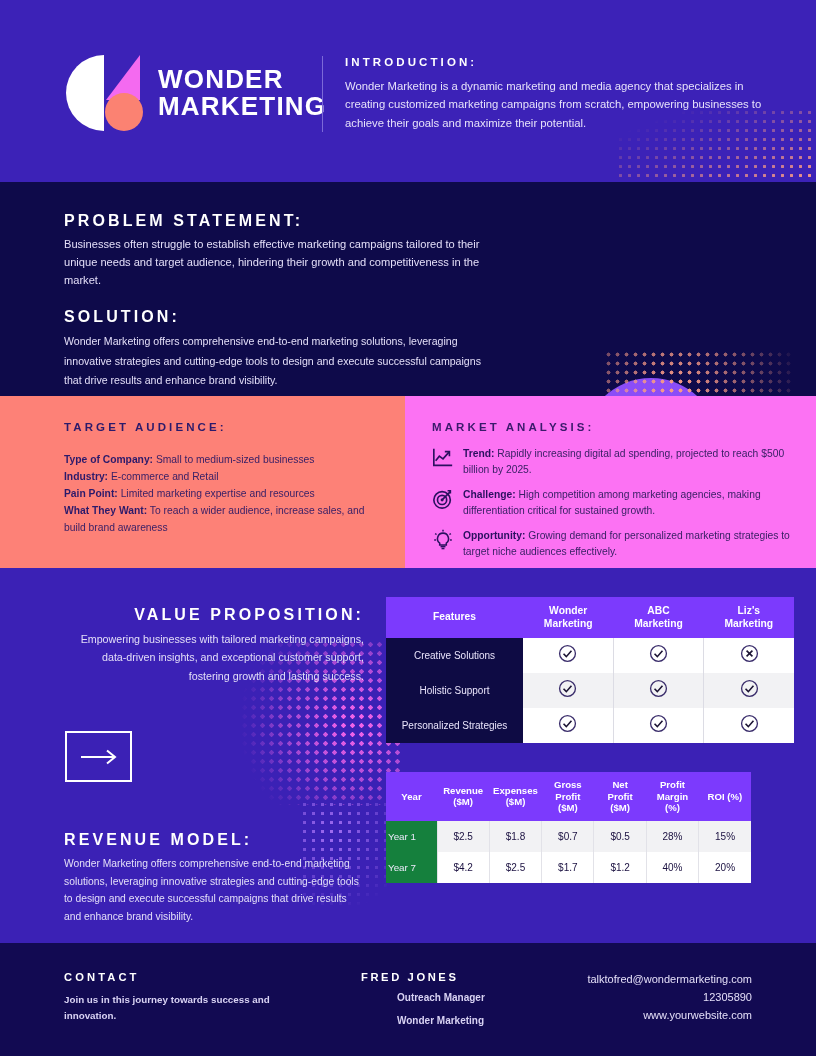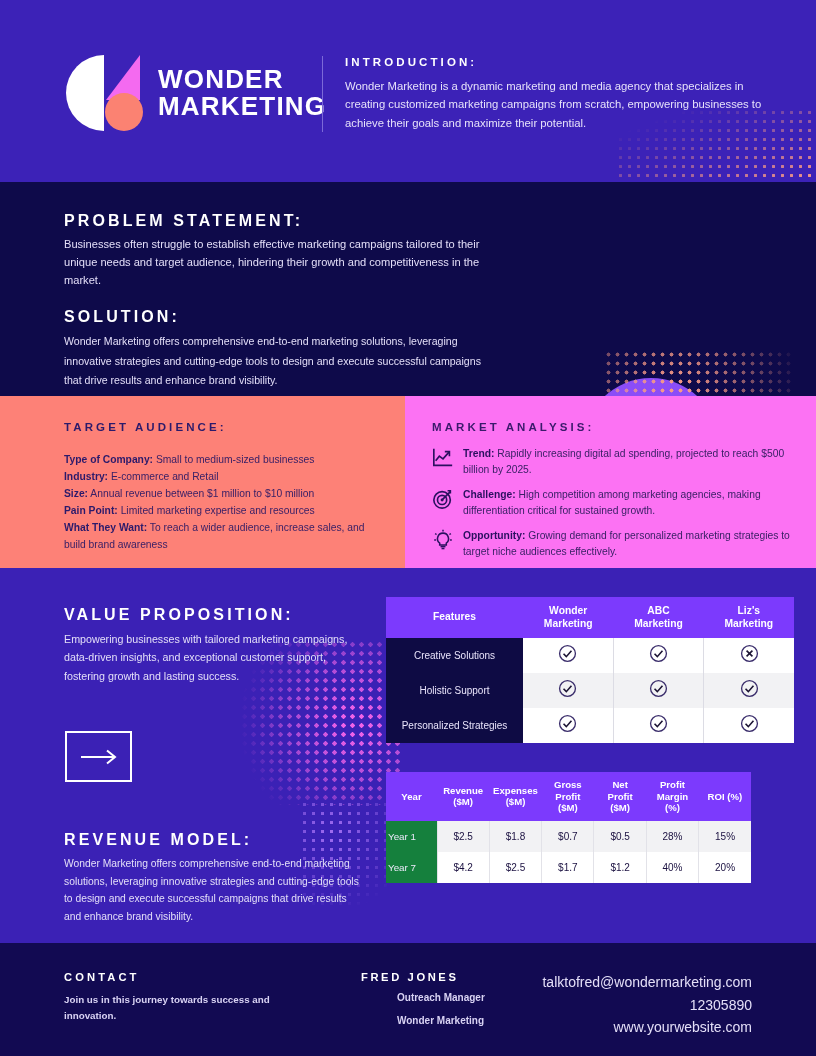--- a/index.html
+++ b/index.html
@@ -103,21 +103,21 @@
     -webkit-mask-image:radial-gradient(circle at 72% 50%, #000 8%, rgba(0,0,0,.6) 45%, transparent 82%);
     mask-image:radial-gradient(circle at 72% 50%, #000 8%, rgba(0,0,0,.6) 45%, transparent 82%);
   }
   .rm-halftone {
     position:absolute; left:300px; top:800px; width:110px; height:110px;
     background-image:radial-gradient(circle, #9E6BF0 1.6px, transparent 1.8px);
     background-size:9px 9px;
     -webkit-mask-image:radial-gradient(circle at 30% 30%, #000 5%, transparent 72%);
     mask-image:radial-gradient(circle at 30% 30%, #000 5%, transparent 72%);
   }
-  .vp-text { position:absolute; left:64px; top:606px; width:300px; }
+  .vp-text { position:absolute; left:64px; top:606px; width:300px;text-align:right; }
   .vp-body { color:#E3DEF8; font-size:10.7px; line-height:1.72; margin-top:6px; }
   .arrow-box-right {
     position:absolute; left:65px; top:731px; width:67px; height:51px;
     border:2px solid #FFFFFF; display:flex; align-items:center; justify-content:center;
   }
   .rm-text { position:absolute; left:64px; top:831px; width:300px; }
   .rm-body { color:#E3DEF8; font-size:10.3px; line-height:1.72; margin-top:6px; }
 
   
   .cmp { position:absolute; left:386px; top:597px; width:365px; }
@@ -158,21 +158,21 @@
     position:absolute; left:0; top:943px; width:816px; height:113px;
     background:#120A52;
   }
   .ft-title { color:#FFFFFF; font-size:11.2px; letter-spacing:3.1px; font-weight:600; }
   .ft-sub { color:#D9D3F4; font-size:9.8px; line-height:1.6; margin-top:9px; font-weight:700; }
   .ft-c1 { position:absolute; left:64px; top:971px; width:230px; }
   .ft-c2 { position:absolute; left:361px; top:971px; width:200px; }
   .ft-name { color:#FFFFFF; font-size:11.2px; letter-spacing:2.6px; font-weight:700; }
   .ft-role { color:#D9D3F4; font-size:10px; line-height:1.62; margin-top:7px; font-weight:700;margin-left:36px; }
   .ft-c3 { position:absolute; right:64px; top:971px; text-align:right; }
-  .ft-line { color:#E4DFF8; font-size:14px; line-height:1.62; }
+  .ft-line { color:#E4DFF8; font-size:11px; line-height:1.62; }
 </style>
 </head>
 <body>
 
 <div class="page">
 
   <div class="header">
     <div class="hdr-halftone"></div>
 
     <div class="logo-wrap">
@@ -207,23 +207,20 @@
   </div>
 
   <div class="audience">
     <div class="aud-title">TARGET AUDIENCE:</div>
     <div class="aud-inner">
       <div class="aud-line">
         <b>Type of Company:</b><span> Small to medium-sized businesses</span>
       </div>
       <div class="aud-line">
         <b>Industry:</b><span> E-commerce and Retail</span>
-      </div>
-      <div class="aud-line">
-        <b>Size:</b><span> Annual revenue between $1 million to $10 million</span>
       </div>
       <div class="aud-line">
         <b>Pain Point:</b><span> Limited marketing expertise and resources</span>
       </div>
       <div class="aud-line">
         <b>What They Want:</b><span> To reach a wider audience, increase sales, and build brand awareness</span>
       </div>
     </div>
   </div>
 

